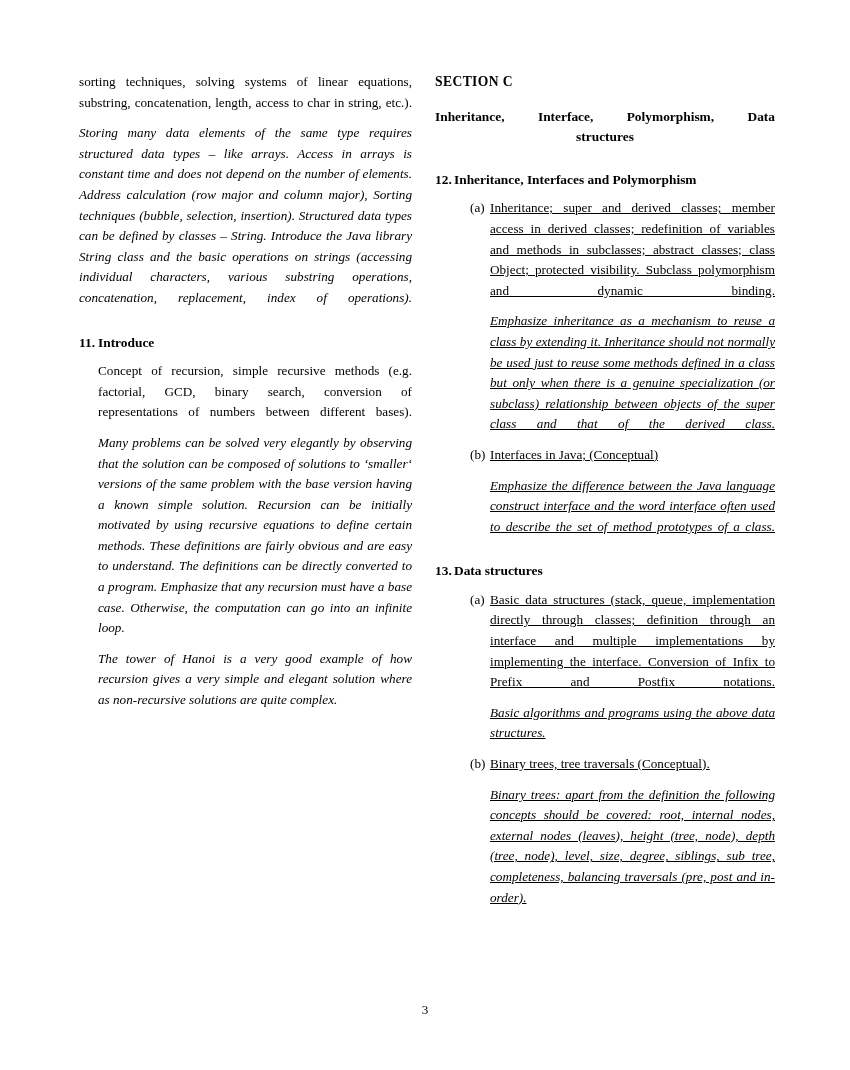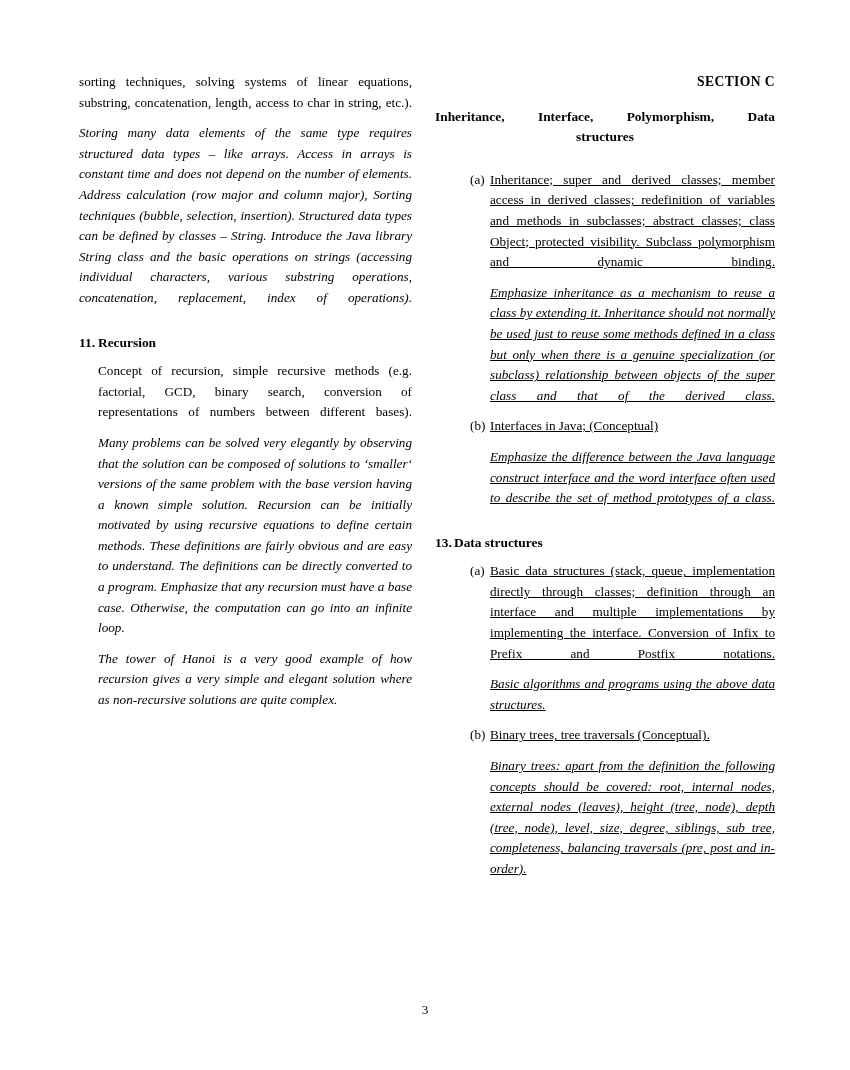--- a/index.html
+++ b/index.html
@@ -79,21 +79,21 @@
     min-width: 0;
     text-decoration: underline;
   }
   .item-body .para:last-child { margin-bottom: 0; }
 
   
   .item-wrap { margin-left: 35px; }
 
   
   .section-title {
-    text-align: right;
+    text-align: left;
     font-weight: bold;
     font-size: 13.6px;
     letter-spacing: 0.4px;
     line-height: 20.6px;
     margin: 0 0 14px 0;
   }
   .section-sub {
     font-weight: bold;
     font-size: 13.4px;
     line-height: 20.6px;
@@ -137,40 +137,44 @@
   <div class="col col-left">
 
     <p class="para fill">sorting techniques, solving systems of linear equations, substring, concatenation, length, access to char in string, etc.).</p>
 
     <p class="para italic fill">Storing many data elements of the same type requires structured data types – like arrays. Access in arrays is constant time and does not depend on the number of elements. Address calculation (row major and column major), Sorting techniques (bubble, selection, insertion). Structured data types can be defined by classes – String. Introduce the Java library String class and the basic operations on strings (accessing individual characters, various substring operations, concatenation, replacement, index of operations).</p>
 
     <div class="gap-lg"></div>
 
     <div class="num-heading">
       <span class="num">11.</span>
-      <span class="htext">Recursion</span>
+      <span class="htext">Introduce</span>
     </div>
 
     <p class="para indent-1 fill">Concept of recursion, simple recursive methods (e.g. factorial, GCD, binary search, conversion of representations of numbers between different bases).</p>
 
     <p class="para italic indent-1 fill">Many problems can be solved very elegantly by observing that the solution can be composed of solutions to ‘smaller‘ versions of the same problem with the base version having a known simple solution. Recursion can be initially motivated by using recursive equations to define certain methods. These definitions are fairly obvious and are easy to understand. The definitions can be directly converted to a program. Emphasize that any recursion must have a base case. Otherwise, the computation can go into an infinite loop.</p>
 
     <p class="para italic indent-1 last">The tower of Hanoi is a very good example of how recursion gives a very simple and elegant solution where as non-recursive solutions are quite complex.</p>
 
   </div>
 
   <div class="col col-right">
 
     <div class="section-title">SECTION C</div>
 
     <div class="section-sub">
       <span class="jline">Inheritance,        Interface,        Polymorphism,        Data</span>
       <span class="jline-last">structures</span>
     </div>
 
+    <div class="num-heading">
+      <span class="num">12.</span>
+      <span class="htext">Inheritance, Interfaces and Polymorphism</span>
+    </div>
 
     <div class="item-wrap">
 
       <div class="item">
         <span class="item-marker">(a)</span>
         <div class="item-body">
           <p class="para fill">Inheritance; super and derived classes; member access in derived classes; redefinition of variables and methods in subclasses; abstract classes; class Object; protected visibility. Subclass polymorphism and dynamic binding.</p>
           <p class="para italic fill">Emphasize inheritance as a mechanism to reuse a class by extending it. Inheritance should not normally be used just to reuse some methods defined in a class but only when there is a genuine specialization (or subclass) relationship between objects of the super class and that of the derived class.</p>
         </div>
       </div>

